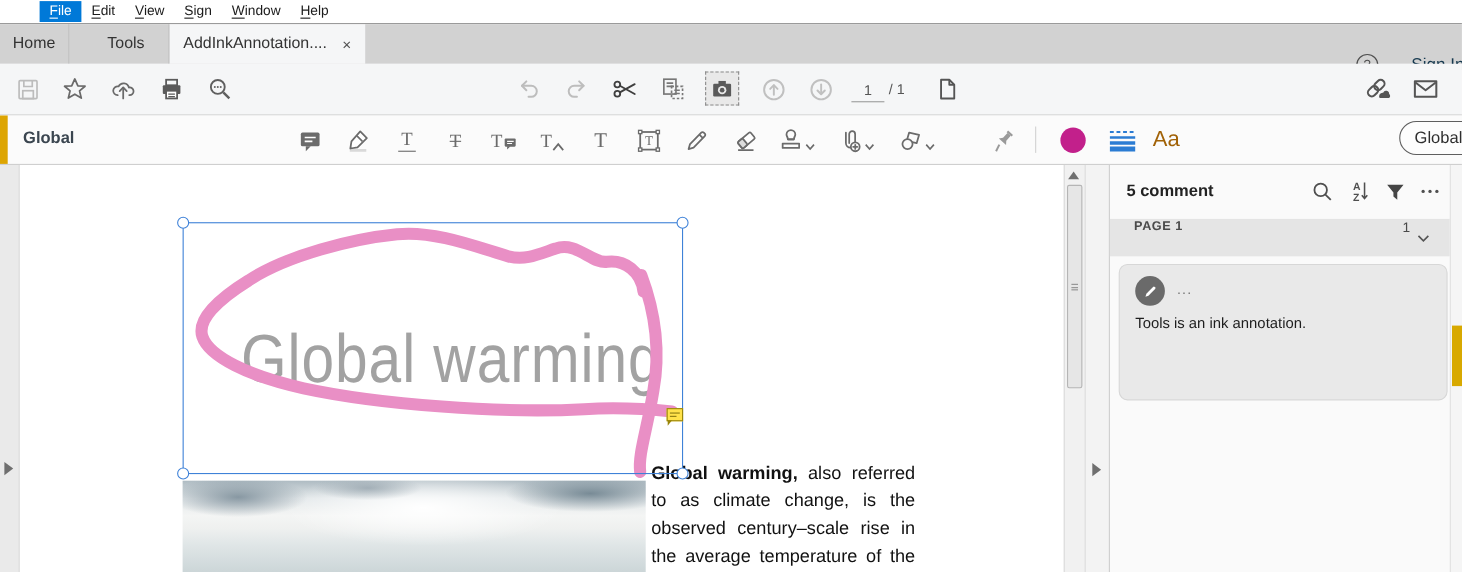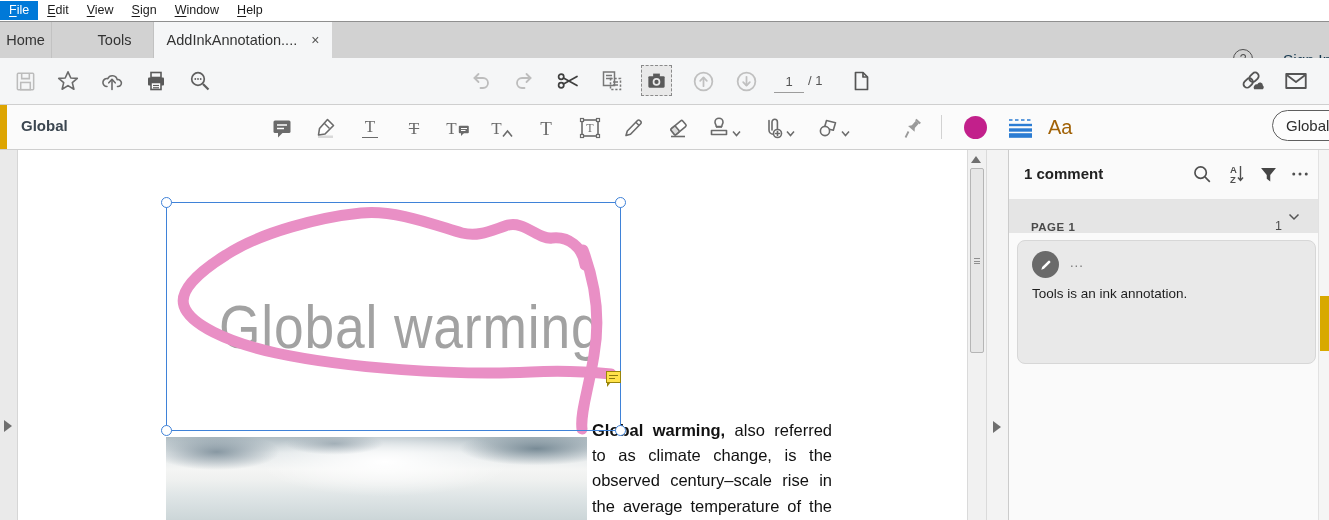--- a/index.html
+++ b/index.html
@@ -2,21 +2,21 @@
 <html><head>
 <meta charset="utf-8">
 <style>
   html,body{margin:0;padding:0;background:#fff;}
   body{font-family:"Liberation Sans", sans-serif; -webkit-font-smoothing:antialiased;}
   .stage{position:relative;width:1329px;height:520px;overflow:hidden;background:#fff;}
   .abs{position:absolute;}
   
   .menubar{left:0;top:0;width:1329px;height:21px;background:#ffffff;border-bottom:1px solid #8f8f8f;display:flex;align-items:center;font-size:12.5px;color:#1b1b1b;}
   .menu-item{padding:2px 9px 3px 9px;cursor:default;}
-  .menu-item.selected{background:#0079d8;color:#fff;}
+  .menu-item.selected{background:#0079d8;color:#fff;margin-left:36px;}
   .menu-item u{text-underline-offset:2px;}
   
   .tabbar{left:0;top:22px;width:1329px;height:36px;background:#d2d2d2;}
   .tab{position:absolute;top:0;height:36px;display:flex;align-items:center;justify-content:center;font-size:14.5px;color:#333;border-right:1px solid #c2c2c2;box-sizing:border-box;}
   .tab.active{background:#f5f6f7;border-right:none;}
   .tab-close{margin-left:14px;font-size:14px;color:#555;line-height:1;}
   .help-circle{position:absolute;left:1233px;top:27px;width:20px;height:20px;border:1.6px solid #4f4f4f;border-radius:50%;box-sizing:border-box;color:#4f4f4f;font-size:12px;display:flex;align-items:center;justify-content:center;}
   .sign-in{position:absolute;left:1283px;top:29px;font-size:15.5px;color:#16394f;white-space:nowrap;}
   
   .toolbar{left:0;top:58px;width:1329px;height:46px;background:#f5f6f7;border-bottom:1px solid #cfcfcf;}
@@ -58,21 +58,21 @@
   .doc-par{position:absolute;left:574px;top:268px;width:240px;font-size:16.5px;line-height:25.2px;color:#111;text-align:justify;}
   .note-tag{position:absolute;left:588px;top:221px;width:15px;height:12px;background:#ffe24a;border:1px solid #99850a;box-sizing:border-box;}
   .note-tag:before{content:"";position:absolute;left:2px;top:2.5px;width:9px;border-top:1.4px solid #8a7a10;}
   .note-tag:after{content:"";position:absolute;left:2px;top:5.5px;width:6px;border-top:1.4px solid #8a7a10;}
   .note-tail{position:absolute;left:589px;top:232px;width:0;height:0;border-left:4px solid #99850a;border-bottom:5px solid transparent;}
   
   .panel{left:1008px;top:150px;width:321px;height:370px;background:#fafafa;border-left:1px solid #cbcbcb;box-sizing:border-box;}
   .panel-header{position:absolute;left:0;top:0;width:309px;height:49px;border-bottom:1px solid #e4e4e4;}
   .ph-title{position:absolute;left:15px;top:15px;font-size:15px;font-weight:700;color:#222;}
   .pbtn{position:absolute;top:11px;width:26px;height:26px;display:flex;align-items:center;justify-content:center;}
-  .pagebar{position:absolute;left:0;top:50px;width:309px;height:33px;background:#e5e5e5;display:flex;align-items:flex-end;}
+  .pagebar{position:absolute;left:0;top:50px;width:309px;height:33px;background:#e5e5e5;display:flex;align-items:flex-start;}
   .pagebar-label{margin-left:22px;font-size:11.5px;letter-spacing:.5px;color:#4a4a4a;font-weight:700;}
   .pagebar-count{position:absolute;right:36px;font-size:12.5px;color:#4a4a4a;}
   .card{position:absolute;left:8px;top:90px;width:299px;height:124px;background:#e9e9e9;border:1px solid #d7d7d7;border-radius:8px;box-sizing:border-box;}
   .avatar{position:absolute;left:14px;top:10px;width:27px;height:27px;border-radius:50%;background:#6a6a6a;display:flex;align-items:center;justify-content:center;}
   .card-dots{position:absolute;left:52px;top:14px;color:#777;font-size:13px;letter-spacing:1px;}
   .card-text{position:absolute;left:14px;top:45px;font-size:13.5px;color:#1e1e1e;}
   .reply{position:absolute;left:8px;top:86px;width:278px;height:29px;border:1px solid #9c9c9c;border-radius:8px;background:#fff;box-sizing:border-box;font-size:14.5px;color:#333;padding:0 10px;font-family:"Liberation Sans",sans-serif;}
   .reply::placeholder{color:#6e6e6e;}
   .pscroll{position:absolute;left:309px;top:0;width:12px;height:370px;background:#f5f5f5;border-left:1px solid #e2e2e2;box-sizing:border-box;}
   .pmark{position:absolute;left:1px;top:146px;width:10px;height:55px;background:#d8a900;}
@@ -86,21 +86,21 @@
   <div class="abs menubar">
     <span class="menu-item selected"><u>F</u>ile</span>
     <span class="menu-item"><u>E</u>dit</span>
     <span class="menu-item"><u>V</u>iew</span>
     <span class="menu-item"><u>S</u>ign</span>
     <span class="menu-item"><u>W</u>indow</span>
     <span class="menu-item"><u>H</u>elp</span>
   </div>
 
   <div class="abs tabbar">
-    <div class="tab" style="left:0;width:52px;">
+    <div class="tab" style="left:0;width:63px;">
         <span>Home</span>
       </div>
     <div class="tab active" style="left:154px;width:178px;">
       <span>AddInkAnnotation....</span>
       <span class="tab-close">×</span>
     </div>
     <div class="tab" style="left:76px;width:78px;">
         <span>Tools</span>
       </div>
     <div class="help-circle">
@@ -385,21 +385,21 @@
         <div class="grip"></div>
       </div>
   </div>
 
   <div class="abs collstrip">
     <div class="tri-right" style="position:absolute;left:6px;top:271px;"></div>
   </div>
 
   <div class="abs panel">
     <div class="panel-header">
-      <div class="ph-title">1 comment</div>
+      <div class="ph-title">5 comment</div>
       <div class="pbtn" style="left:180px;">
         <svg width="22" height="22" viewBox="0 0 24 24" fill="none" stroke="#4f4f4f" stroke-width="1.8">
             <circle cx="10.5" cy="10.5" r="6.2"></circle>
             <line x1="15.2" y1="15.2" x2="20.5" y2="20.5"></line>
           </svg>
       </div>
       <div class="pbtn" style="left:214px;">
         <svg width="20" height="22" viewBox="0 0 20 22">
             <text x="4" y="9.5" font-size="9.5" font-weight="bold" fill="#4f4f4f" font-family="Liberation Sans,sans-serif">A</text>
             <text x="4" y="20" font-size="9.5" font-weight="bold" fill="#4f4f4f" font-family="Liberation Sans,sans-serif">Z</text>

